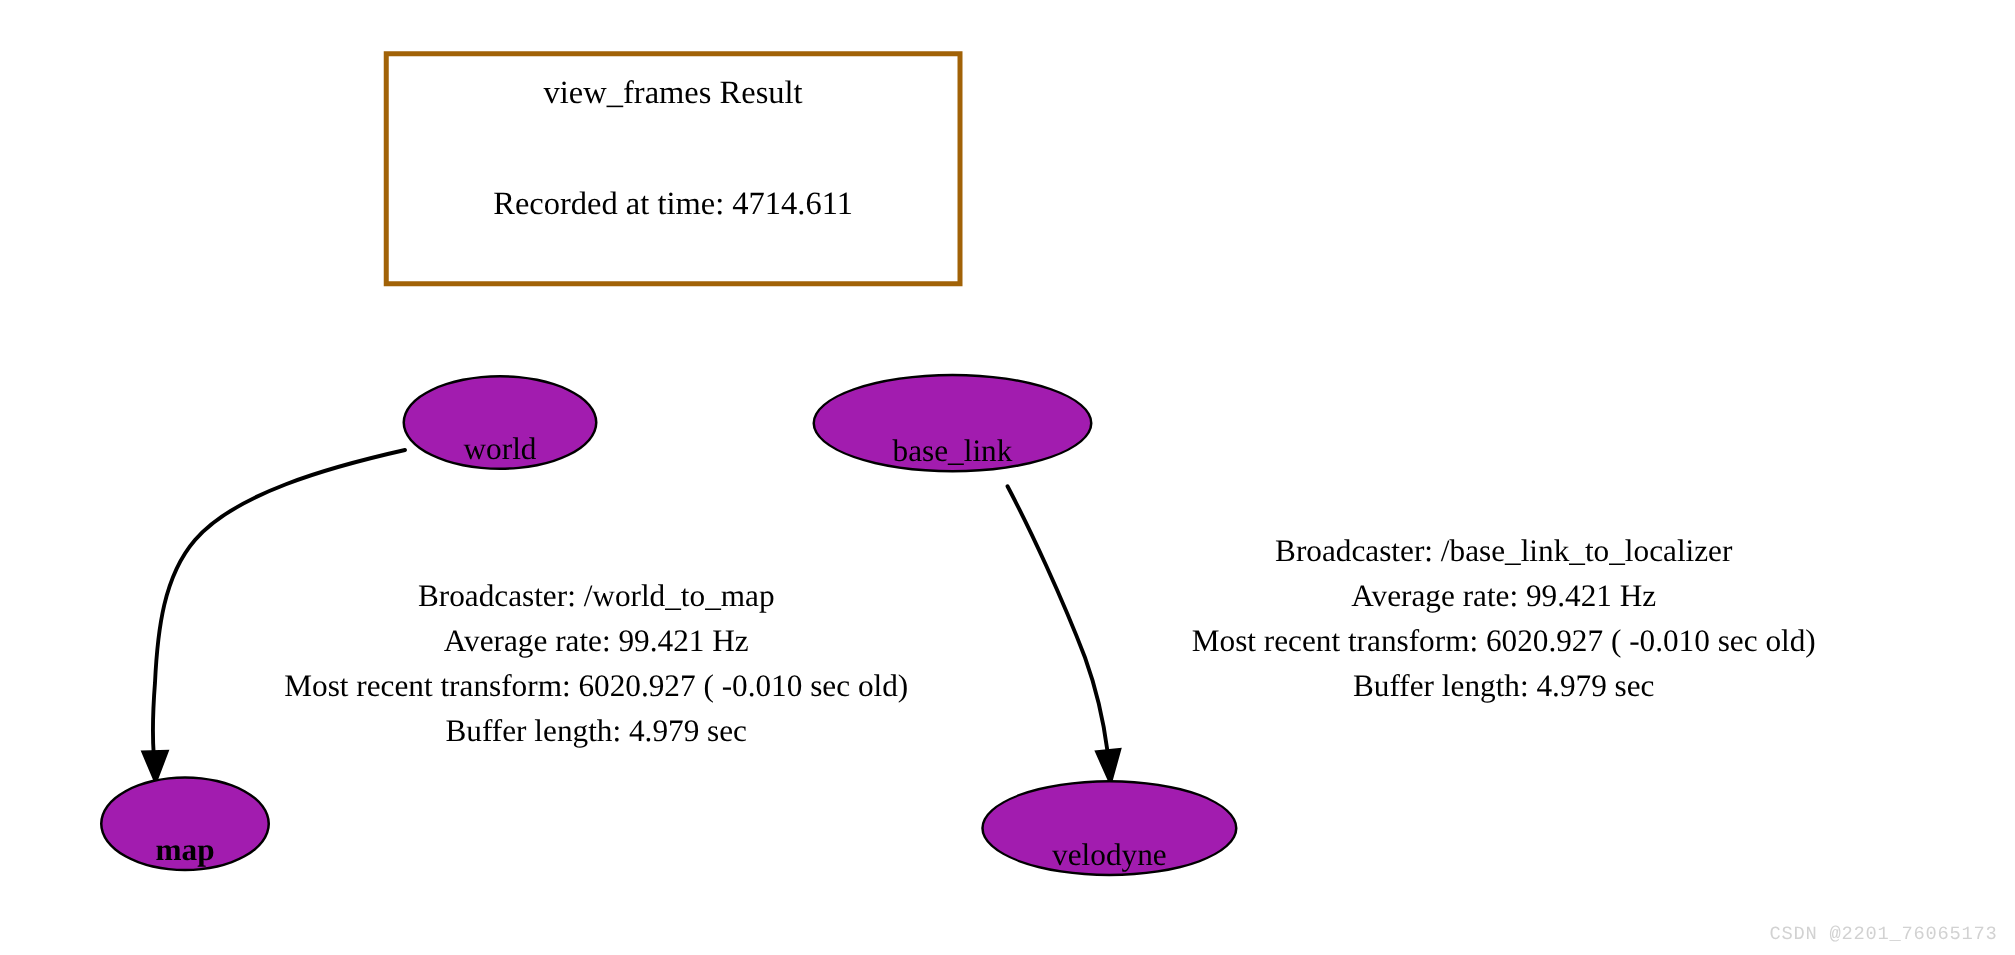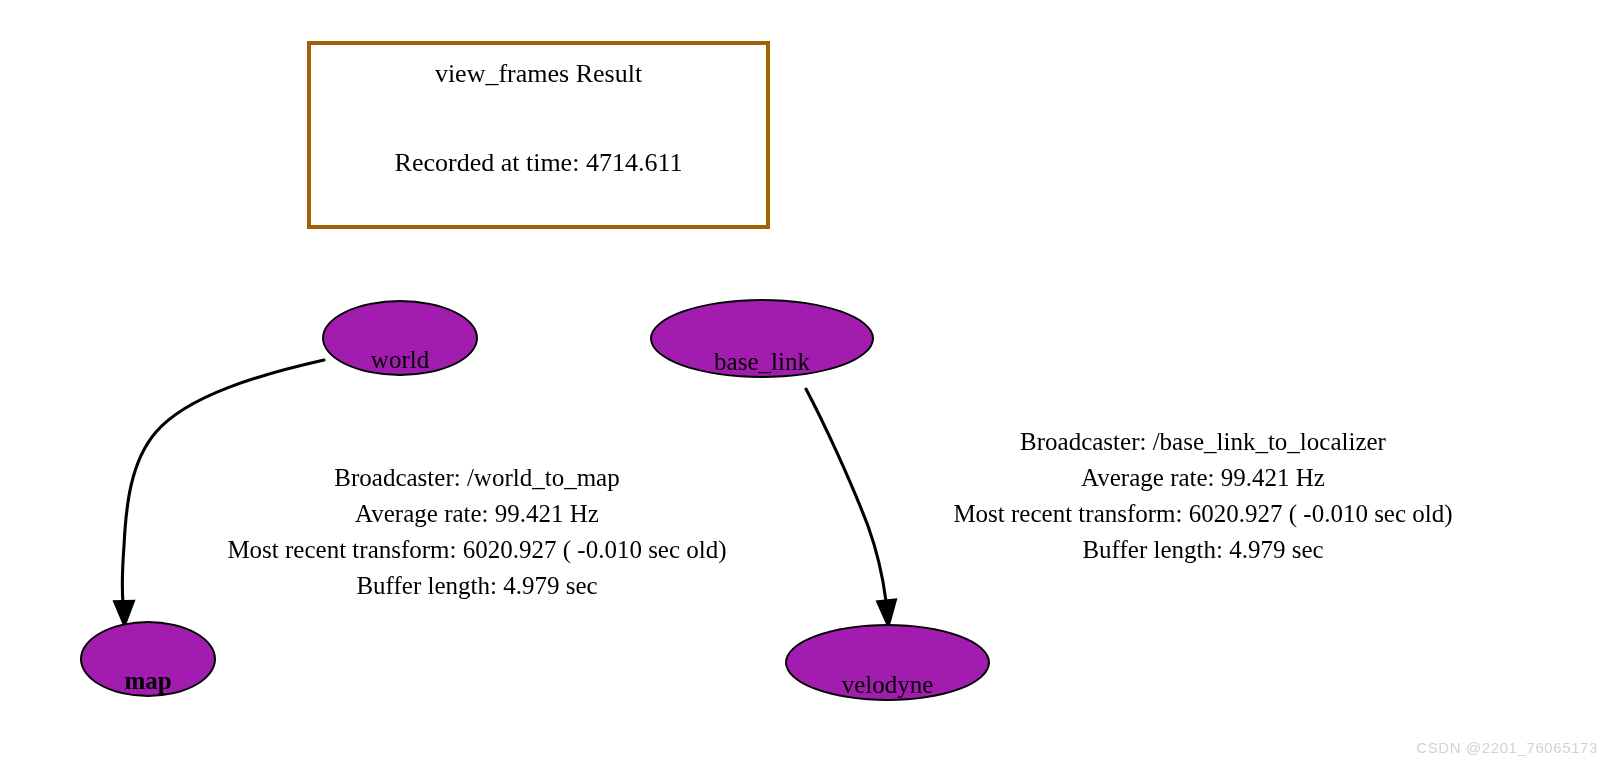--- a/index.html
+++ b/index.html
@@ -80,21 +80,21 @@
   }
   #edge-label-world-map      { left: 133px;  top: 424px; width: 688px; margin-top: 36px; }
   #edge-label-base-velodyne  { left: 858px;  top: 424px; width: 690px; font-family: Liberation Serif, serif; }
   .edge-label .el-line { display: block; }
 
   
   #watermark {
     position: absolute;
     right: 14px;
     bottom: 8px;
-    font-family: Liberation Sans, sans-serif;
+    font-family: Liberation Mono, monospace;
     font-size: 15px;
     letter-spacing: 0.6px;
     color: #d2d2d2;
     white-space: nowrap;
   }
 </style>
 </head>
 <body>
 
 <div id="canvas">

